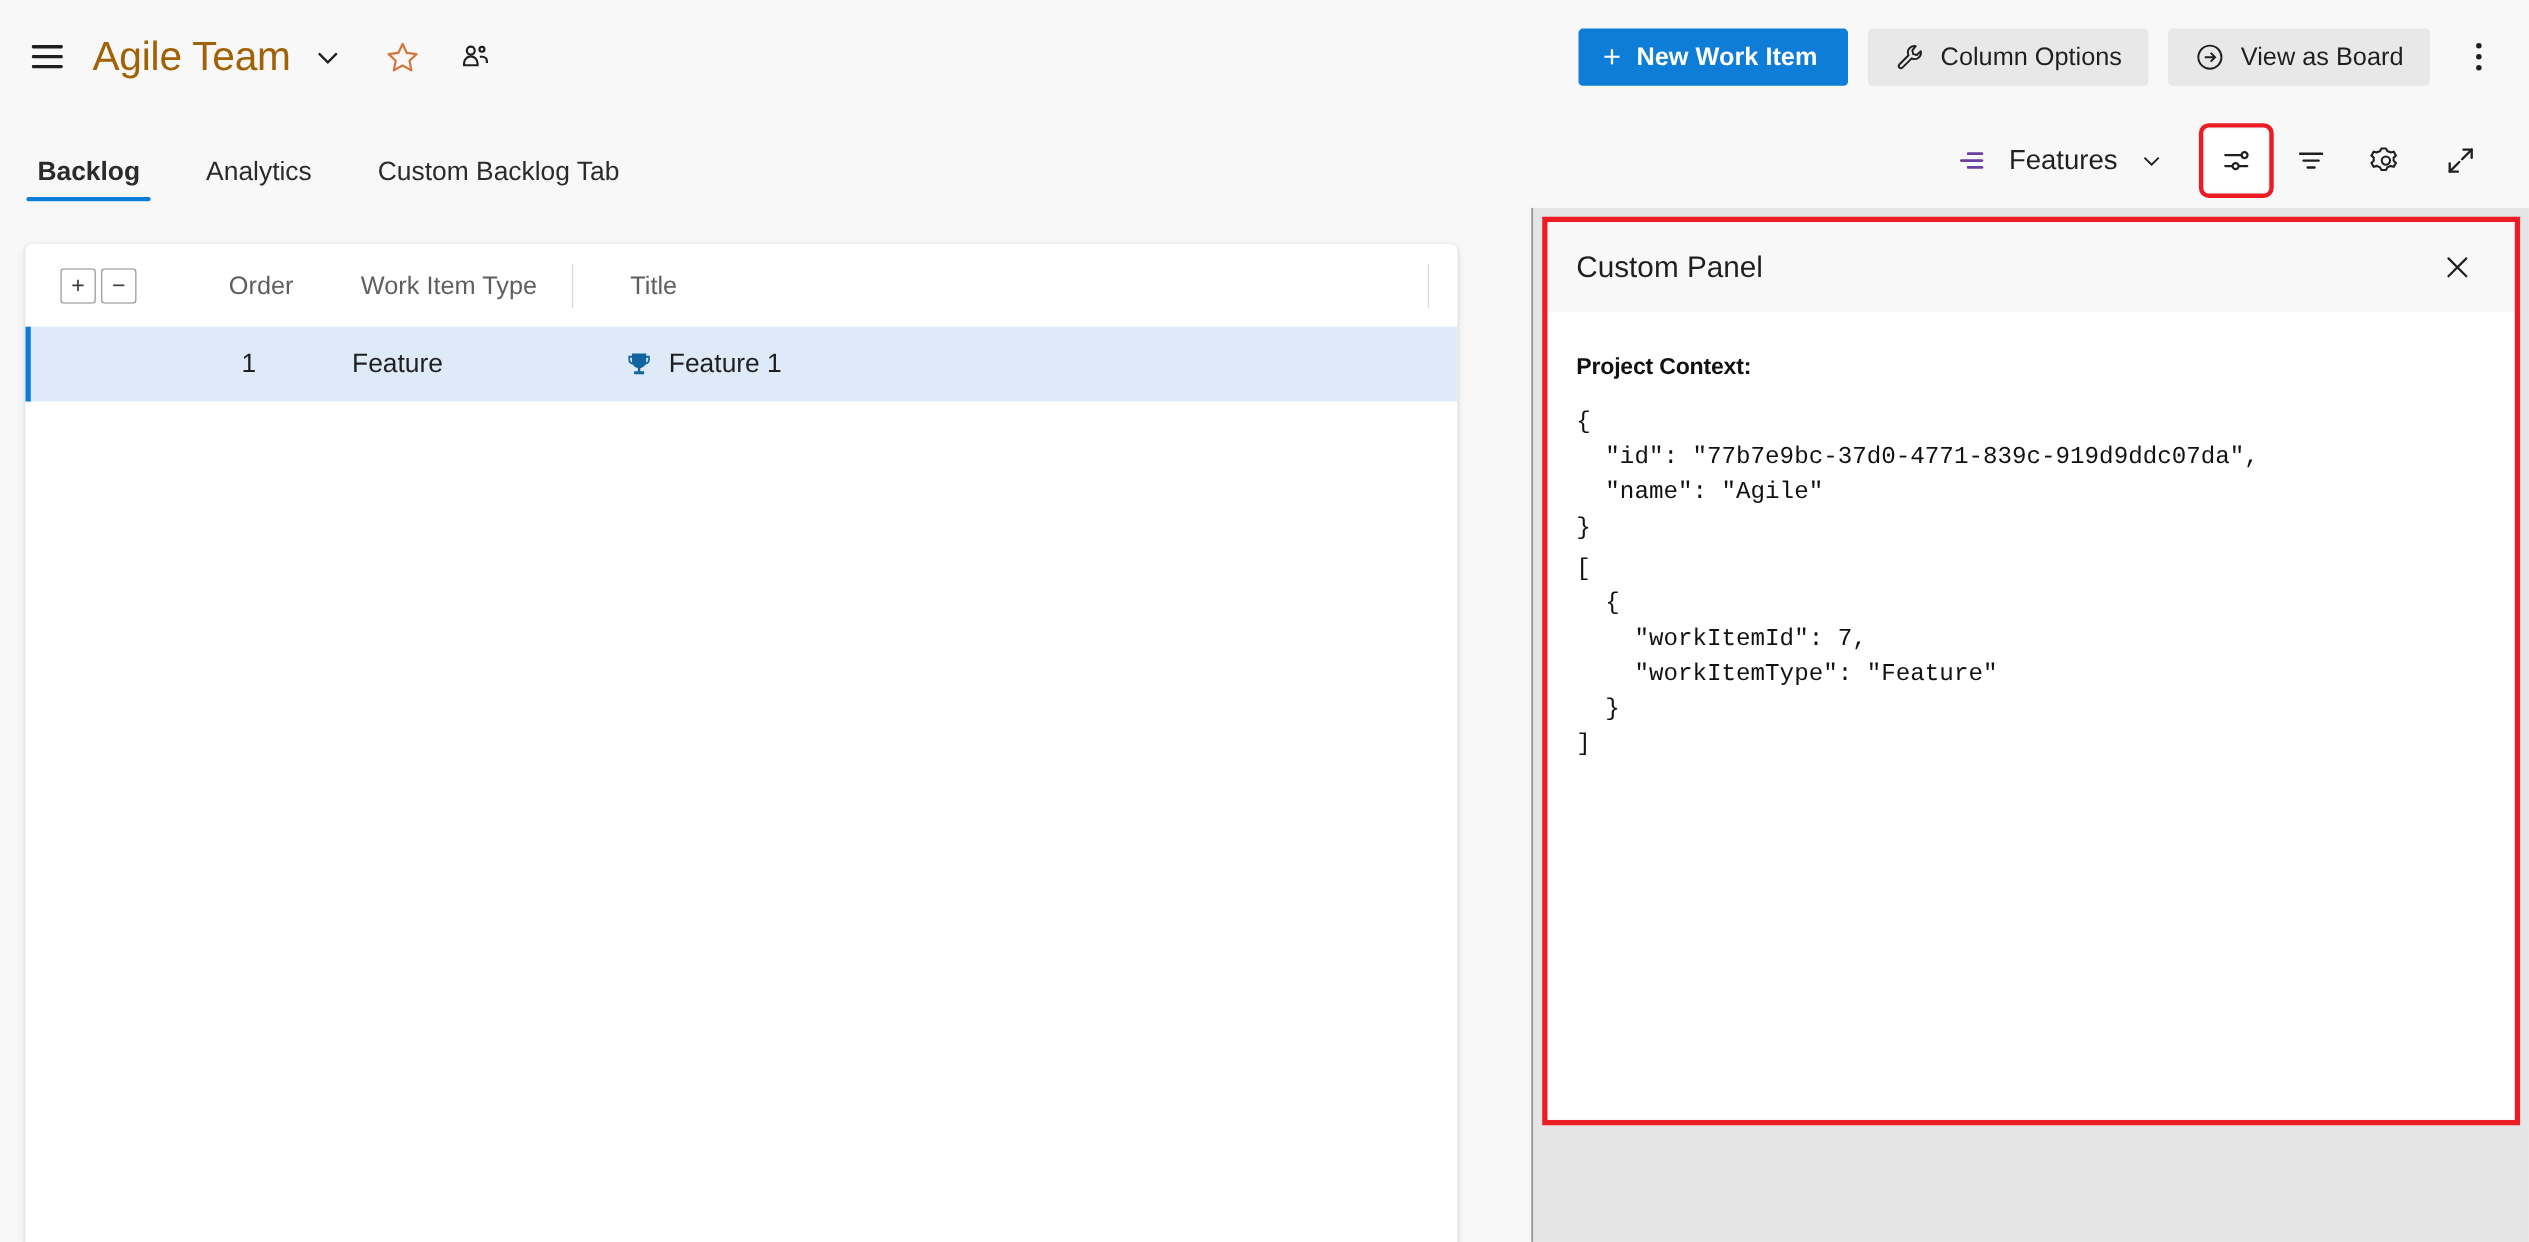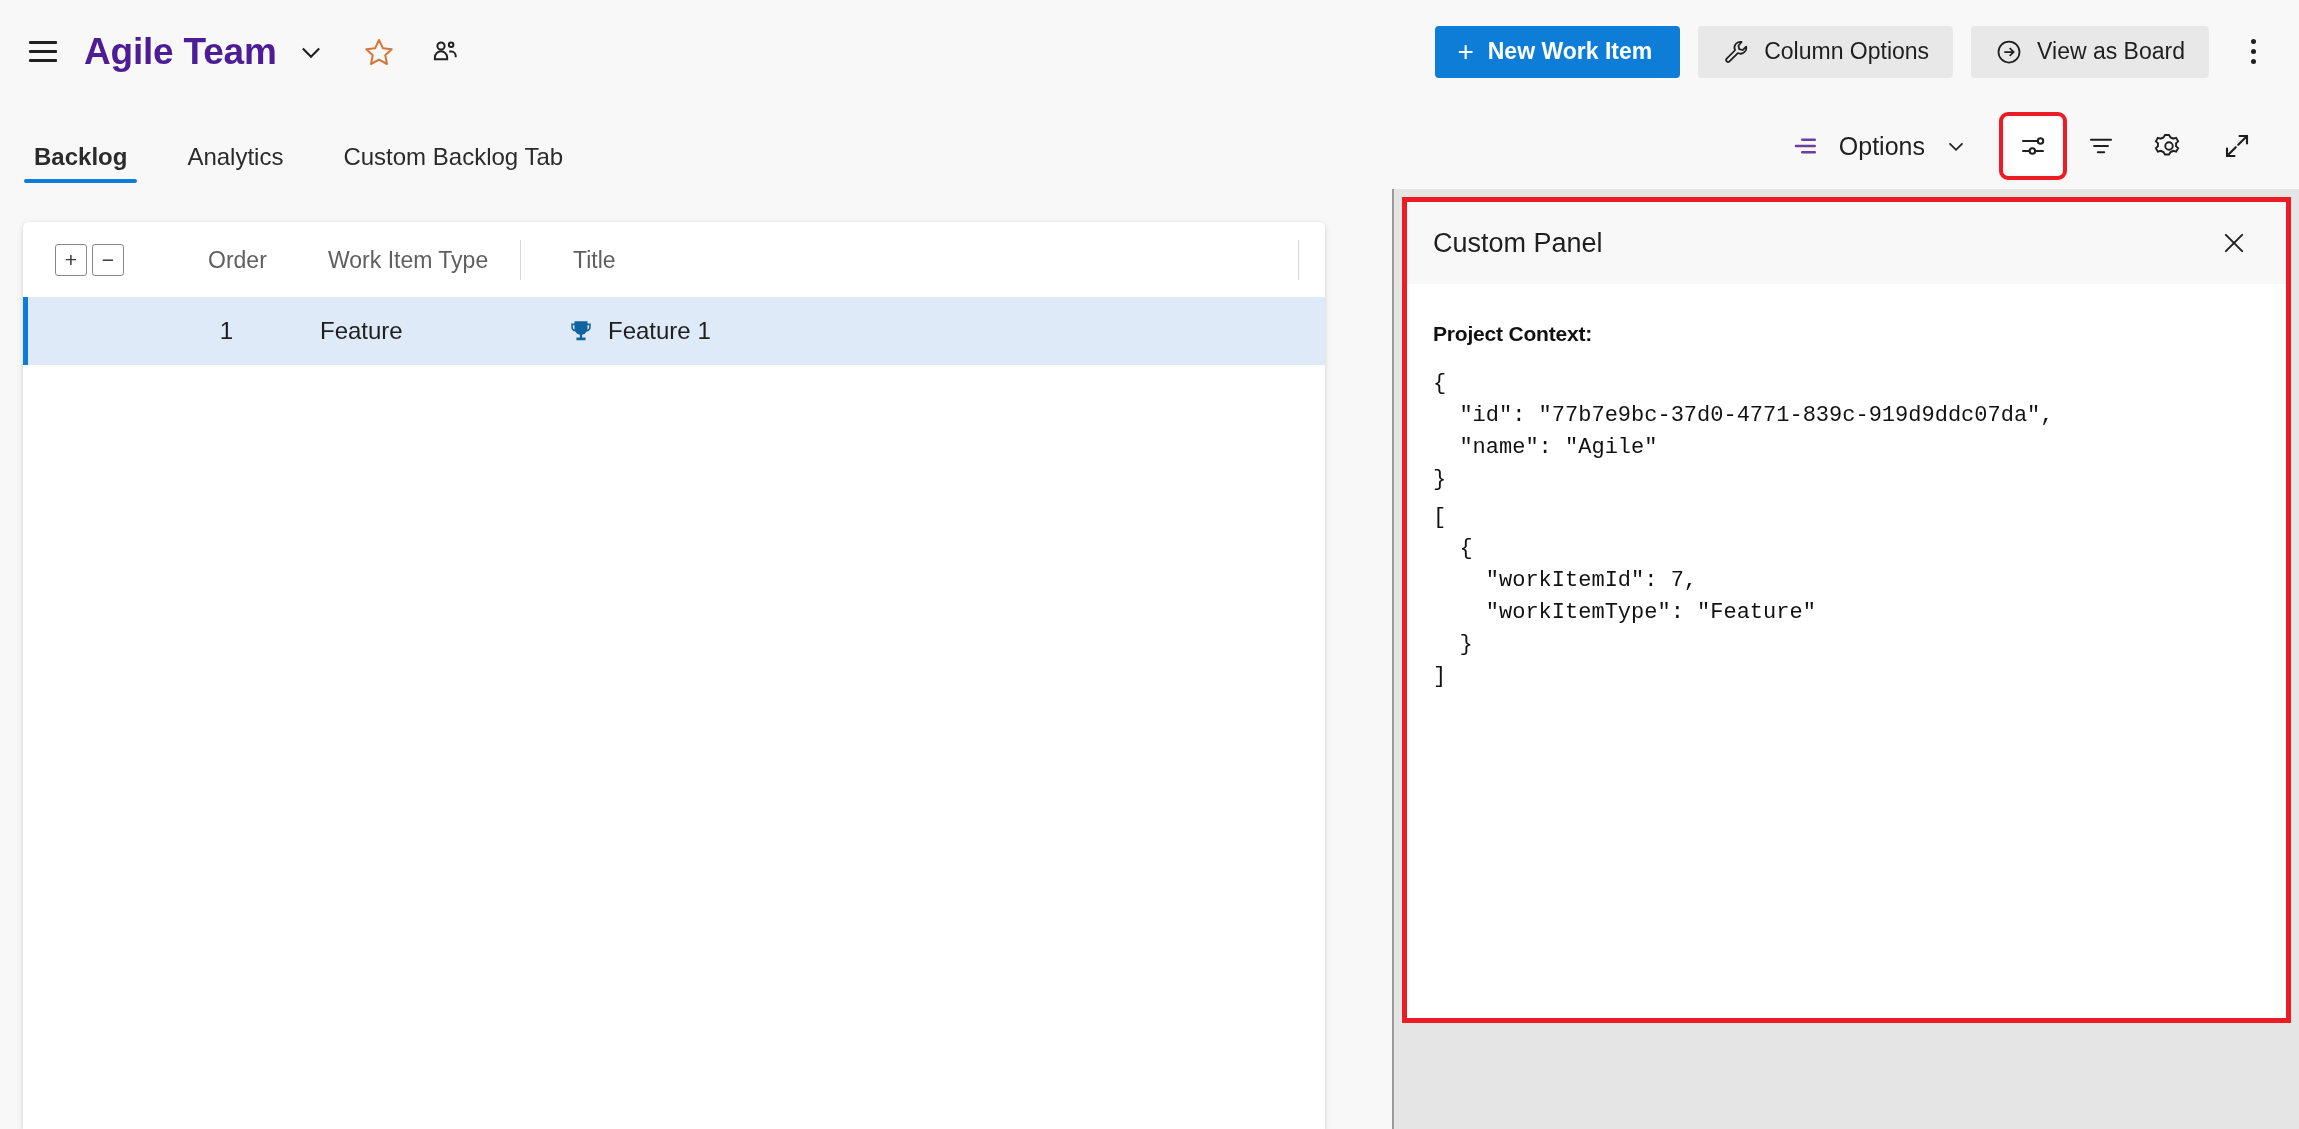--- a/index.html
+++ b/index.html
@@ -30,23 +30,23 @@
     display: flex; flex-direction: column;
     justify-content: center; align-items: center;
     gap: 6px;
     cursor: pointer;
   }
   .hamburger span { display:block; width: 28px; height: 3px; background: #1f1f1f; border-radius: 1px; }
 
   .team-title {
     margin-left: 24px;
     font-size: 37px;
-    font-weight: 700;
+    font-weight: 400;
     letter-spacing: -0.2px;
-    color: #4c1d95;
+    color: #a16207;
     white-space: nowrap;
   }
   .title-chevron {
     margin-left: 20px;
     cursor: pointer;
     display: flex; align-items: center;
   }
   .star-btn { margin-left: 38px; cursor: pointer; display:flex; align-items:center; }
   .people-btn { margin-left: 34px; cursor: pointer; display:flex; align-items:center; }
 
@@ -378,21 +378,21 @@
   <div class="tabtools">
 
     <div class="backlog-level">
       <span>
         <svg width="30" height="30" viewBox="0 0 24 24" fill="none" stroke="#6b3fa0" stroke-width="2" stroke-linecap="round">
           <path d="M9 7 h10"></path>
           <path d="M4 12 h15"></path>
           <path d="M9 17 h10"></path>
         </svg>
       </span>
-      <span class="lvl-text">Options</span>
+      <span class="lvl-text">Features</span>
       <span>
         <svg width="26" height="26" viewBox="0 0 24 24" fill="none" stroke="#1f1f1f" stroke-width="1.6">
           <path d="M6 9.5 L12 15.5 L18 9.5"></path>
         </svg>
       </span>
     </div>
 
     <div class="icon-btn highlighted">
       <svg width="30" height="30" viewBox="0 0 24 24" fill="none" stroke="#1f1f1f" stroke-width="1.6" stroke-linecap="round">
         <path d="M4 8 h12"></path>

